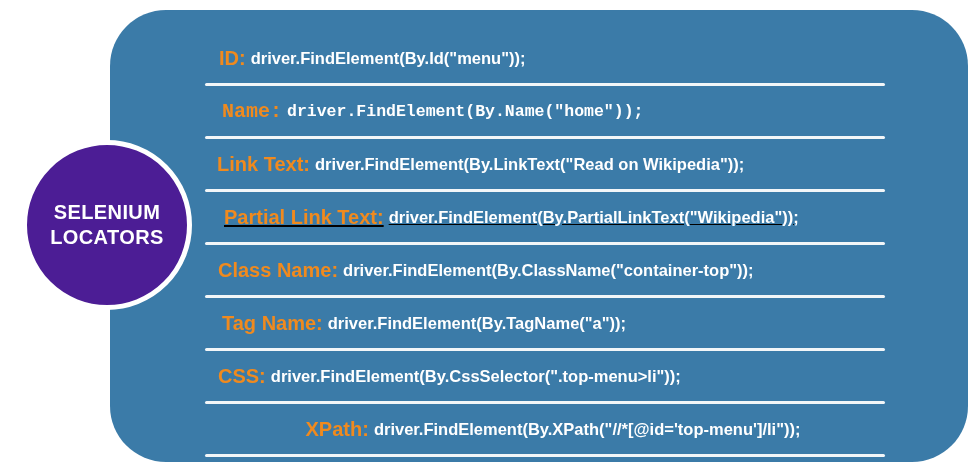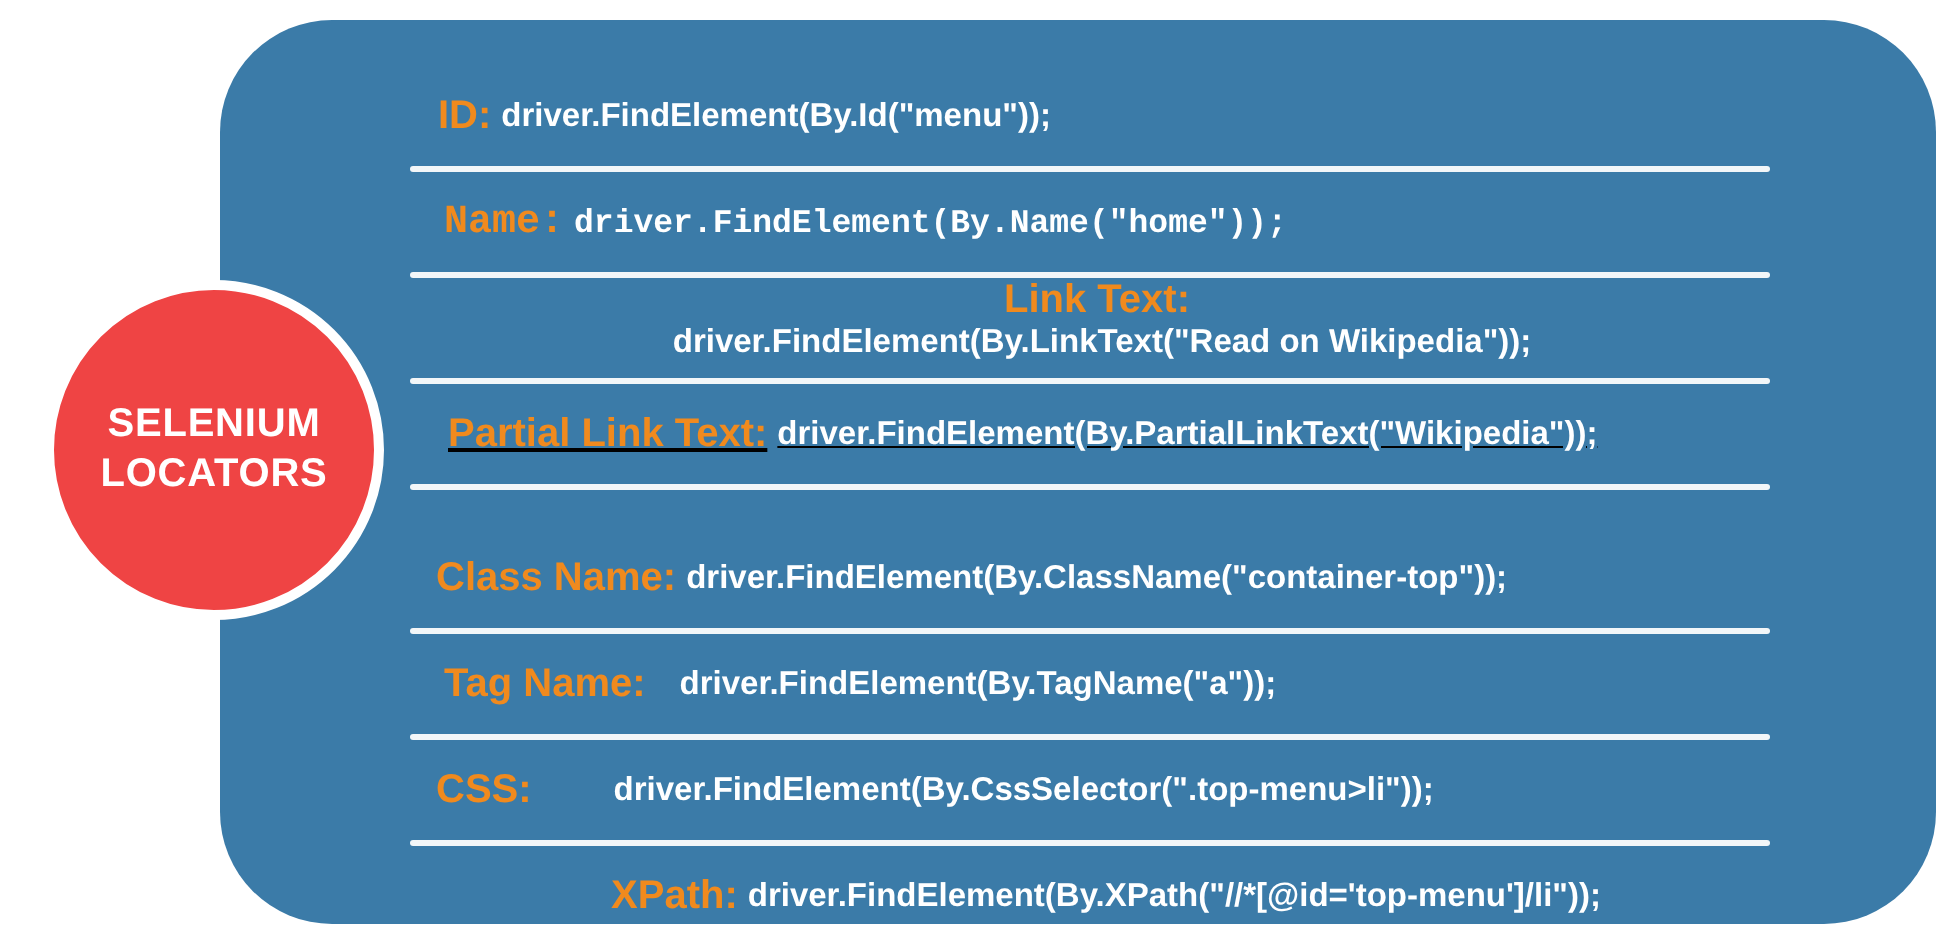--- a/index.html
+++ b/index.html
@@ -31,21 +31,21 @@
   }
 
   
   .node-circle {
     position: absolute;
     left: 22px;
     top: 140px;
     width: 170px;
     height: 170px;
     border-radius: 50%;
-    background: #ef4444;
+    background: #4c1d95;
     border: 5px solid #ffffff;
     box-sizing: border-box;
     display: flex;
     flex-direction: column;
     align-items: center;
     justify-content: center;
     z-index: 3;
   }
   .node-circle .line {
     color: #ffffff;
@@ -86,25 +86,25 @@
   .divider {
     height: 3px;
     width: 680px;
     background: #f2f6f8;
     border-radius: 2px;
   }
 
   
   .row.indent-1 { padding-left: 14px; }
   .row.indent-2 { padding-left: 17px; font-family: Liberation Mono, monospace; }
-  .row.indent-3 { padding-left: 12px; flex-direction: column; }
+  .row.indent-3 { padding-left: 12px; }
   .row.indent-4 { padding-left: 19px; text-decoration: underline; }
-  .row.indent-5 { padding-left: 13px; margin-top: 19px; }
-  .row.indent-6 { padding-left: 17px; gap: 12px; }
-  .row.indent-7 { padding-left: 13px; gap: 36px; }
+  .row.indent-5 { padding-left: 13px; }
+  .row.indent-6 { padding-left: 17px; }
+  .row.indent-7 { padding-left: 13px; }
   .row.indent-8 { padding-left: 16px; justify-content: center; }
 </style>
 </head>
 <body>
 
 <div id="canvas">
 
   <div class="panel"></div>
 
   <div class="node-circle">

